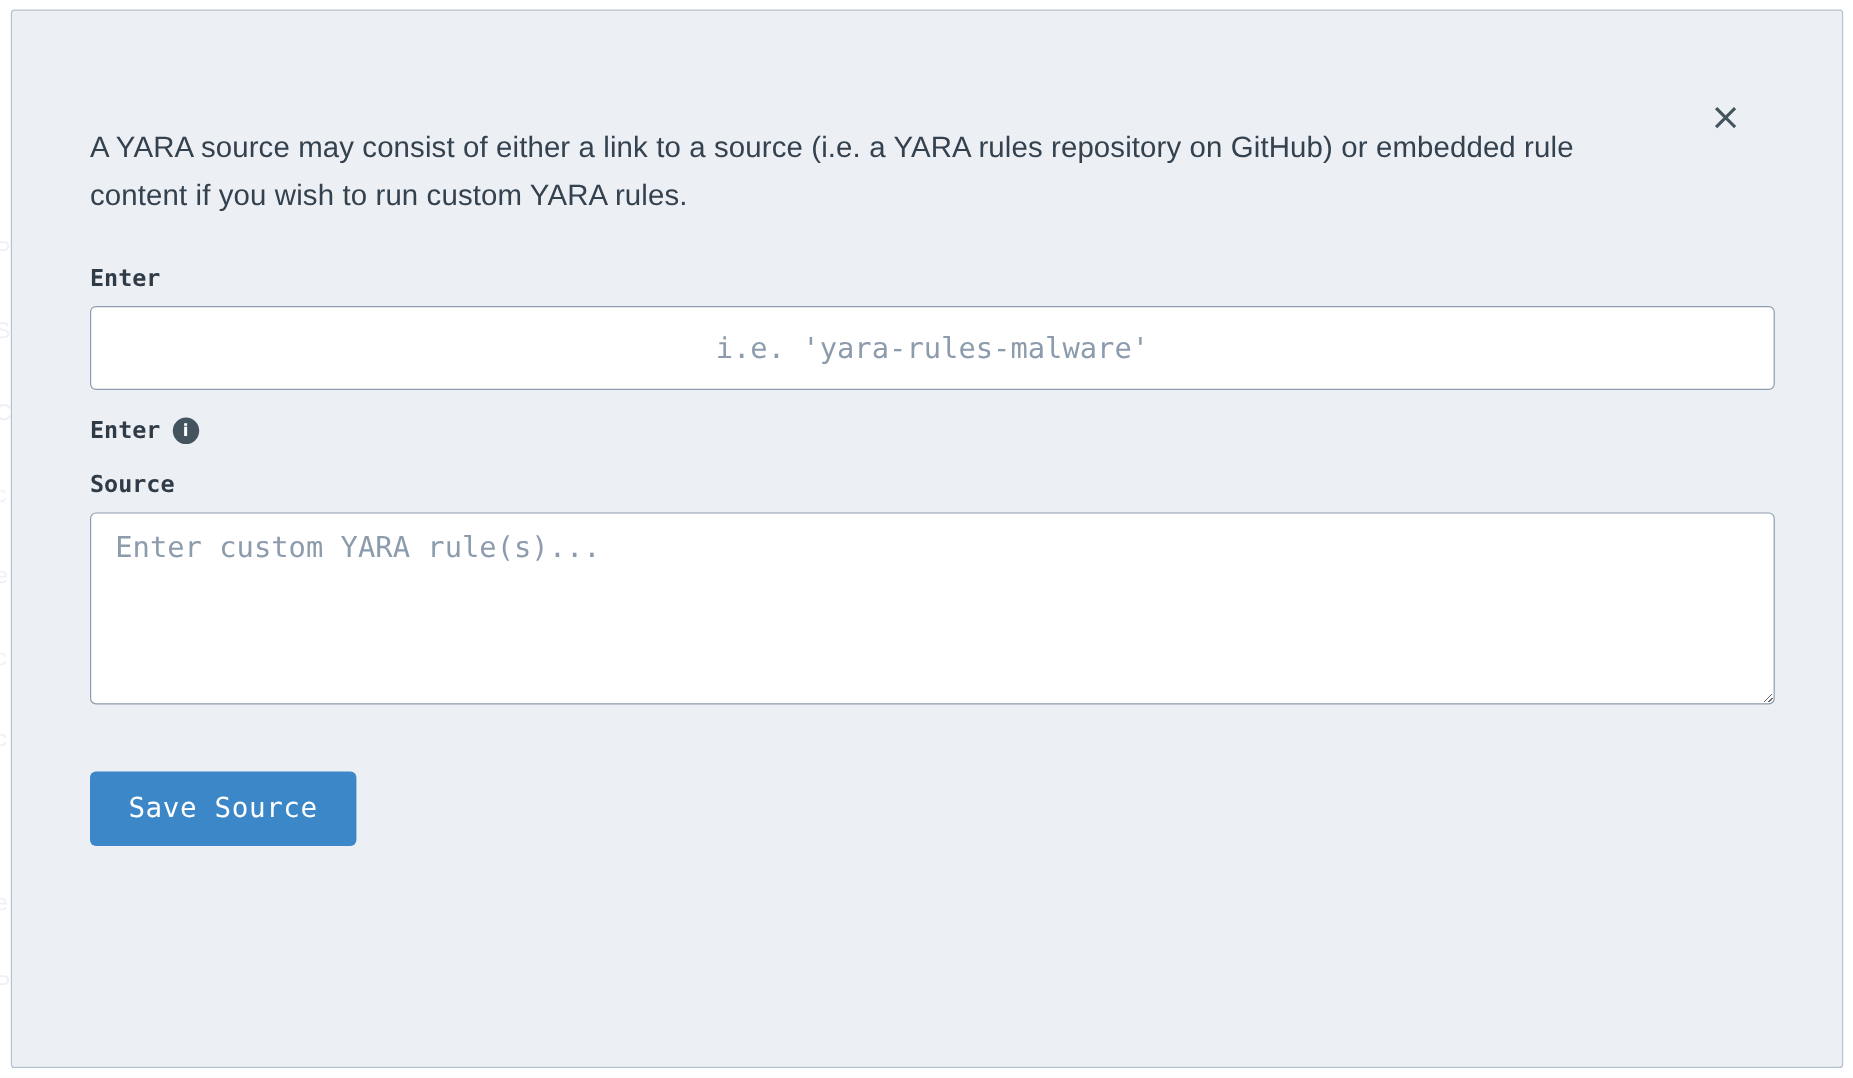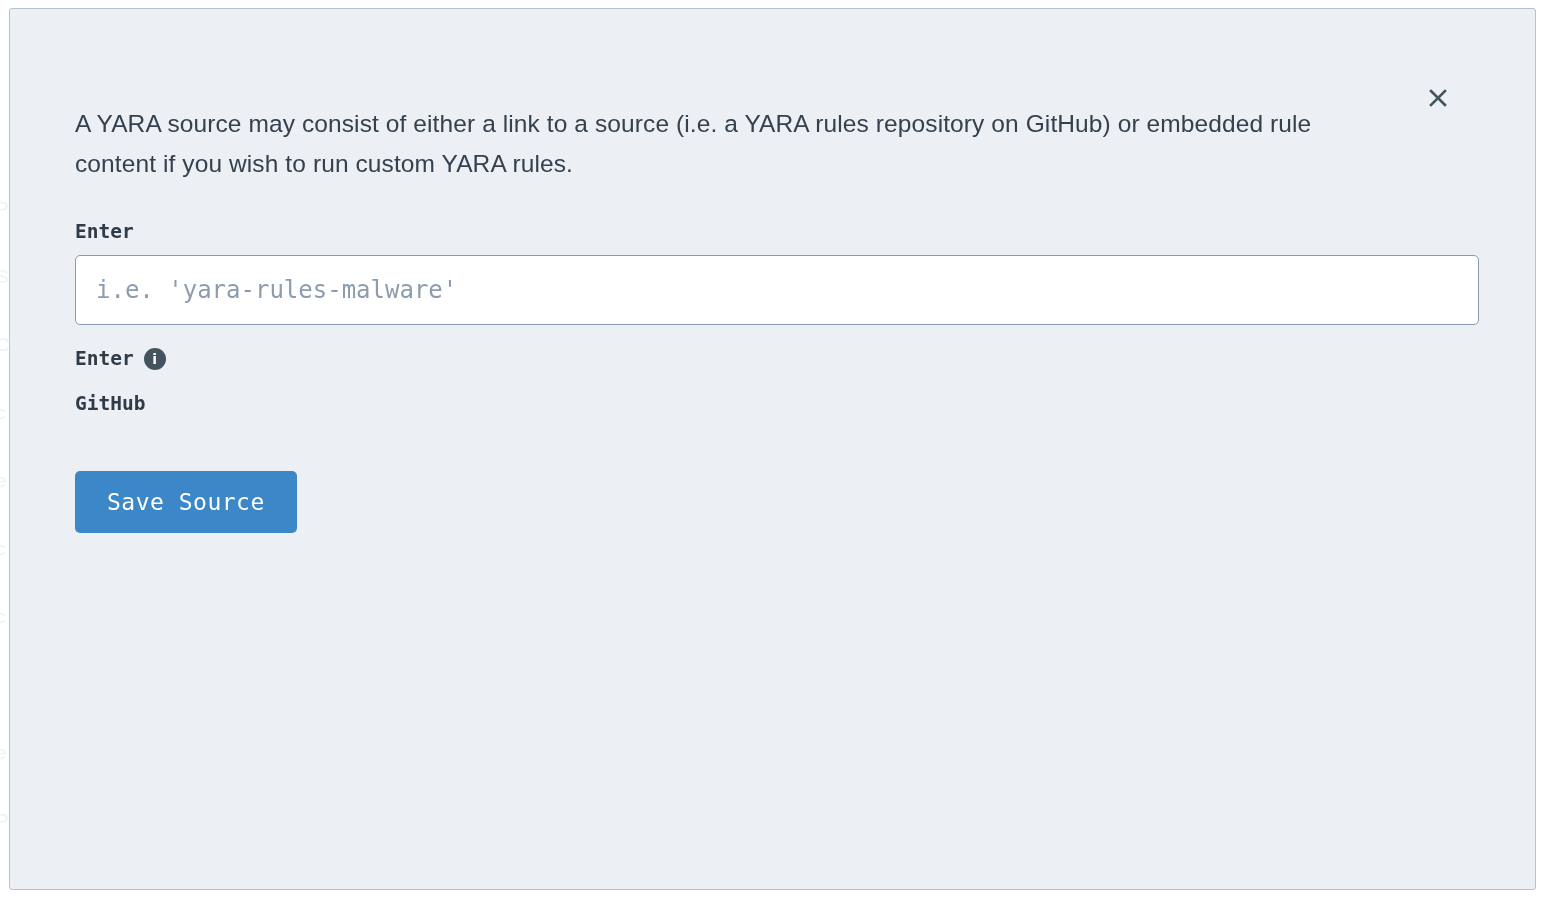--- a/index.html
+++ b/index.html
@@ -124,20 +124,21 @@
     height: 70px;
     box-sizing: border-box;
     padding: 0 20px;
     background: #ffffff;
     border: 1px solid #8c9cae;
     border-radius: 5px;
     font-family: "DejaVu Sans Mono", monospace;
     font-size: 24px;
     color: #3a4a5a;
     outline: none;
+    text-align: center;
   }
   .text-input::placeholder {
     color: #8d9cad;
     opacity: 1;
   }
 
   .text-area {
     display: block;
     width: 1404px;
     height: 160px;
@@ -211,21 +212,22 @@
 
       <div class="field">
         <div class="field-label">
           <span>Enter</span>
           <span class="info-icon">i</span>
         </div>
       </div>
 
       <div class="field">
         <div class="field-label">
-          <span>GitHub</span>
+          <span>Source</span>
         </div>
+        <textarea class="text-area" placeholder="Enter custom YARA rule(s)..." style=""></textarea>
       </div>
 
       <button class="save-button">Save Source</button>
 
     </div>
   </div>
 </div>
 
 </body></html>

